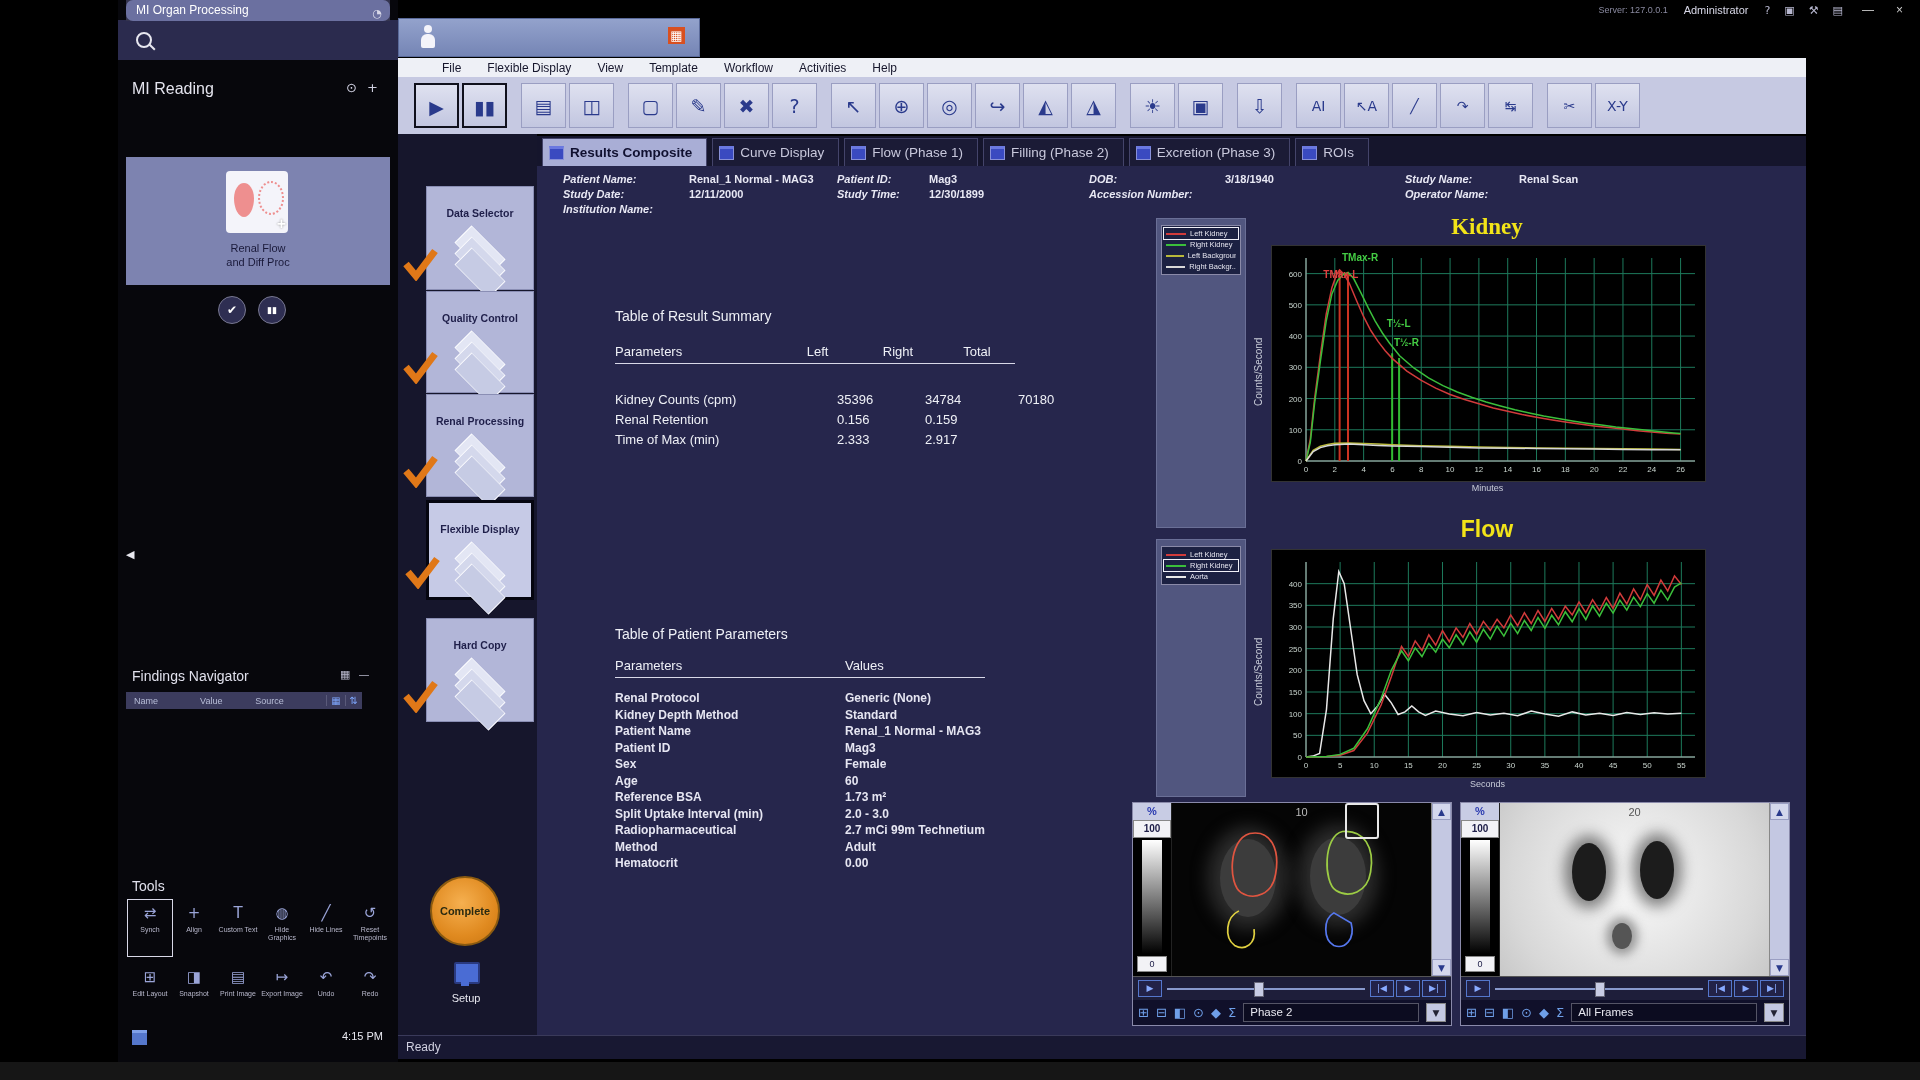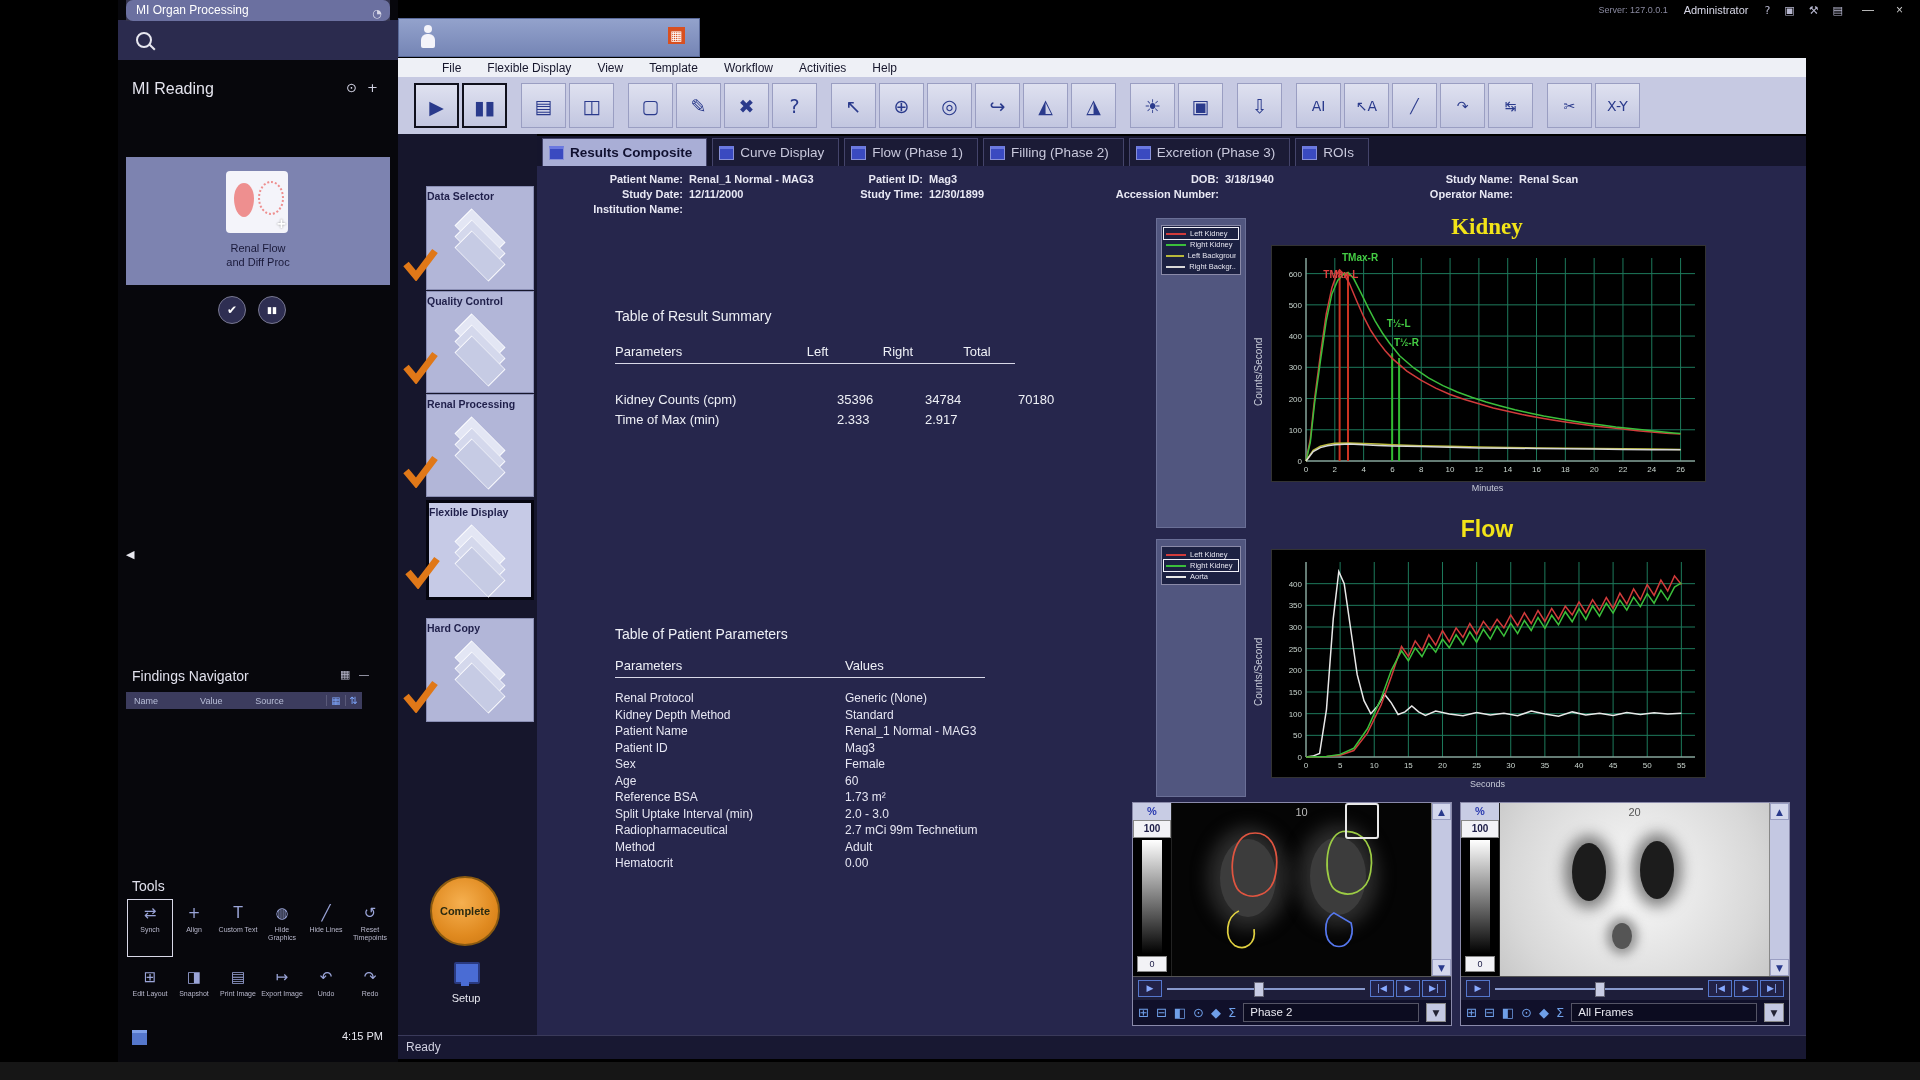--- a/index.html
+++ b/index.html
@@ -58,22 +58,22 @@
   .tool .l{font-size:7px;color:#b8b8cc;display:block;line-height:8px;}
   .tool.selected{outline:1px solid #d8d8e8;}
   #side-time{position:absolute;left:224px;top:1030px;font-size:11px;color:#e8e8f0;}
   #side-chip{position:absolute;left:14px;top:1030px;width:15px;height:12px;background:#5577cc;border-top:3px solid #7fa0e8;}
 
   .collapse{position:absolute;color:#e8e8f0;font-size:11px;}
 
   
   #workflow{left:398px;top:134px;width:139px;height:901px;background:#16162c;position:absolute;}
   .step{position:absolute;left:28px;width:108px;background:#b2b6d8;border:1px solid #8a8eb4;box-sizing:border-box;}
-  .step .slabel{display:block;text-align:left;font-size:10.5px;font-weight:bold;color:#1f1f4a;
-                padding-top:3px;line-height:12px;}
+  .step .slabel{display:block;text-align:center;font-size:10.5px;font-weight:bold;color:#1f1f4a;
+                padding-top:20px;line-height:12px;}
   .step.active{border:3px solid #05050f;background:#c6cae6;}
   .iso{position:relative;width:64px;height:58px;margin:8px auto 6px;}
   .iso i{position:absolute;left:8px;width:46px;height:46px;background:#e3e6f4;
          transform:rotate(45deg) scaleY(.5);border:1px solid #fdfdff;}
   .iso i:nth-child(2){top:11px;background:#d4d8ec;}
   .iso i:nth-child(3){top:22px;background:#c6cbe4;}
   .chk{position:absolute;left:-26px;bottom:4px;}
   #complete-btn{position:absolute;left:32px;top:742px;width:66px;height:66px;border-radius:50%;
      background:radial-gradient(circle at 45% 38%,#f6b050,#e08a20 60%,#c87410);
      border:2px solid #8a5a10;color:#2a2a10;font-size:11px;font-weight:bold;
@@ -109,39 +109,39 @@
   .tab{height:27px;display:flex;align-items:center;gap:6px;padding:0 14px 0 6px;
        background:#1b1b36;border:1px solid #44446a;border-bottom:none;font-size:13.5px;color:#c8c8dc;}
   .tab .fold{width:13px;height:10px;background:#3a4ac0;border:1px solid #8890d8;border-top:3px solid #6a78e0;}
   .tab.active{background:#a9aed6;color:#101030;font-weight:bold;}
 
   #content{left:537px;top:166px;width:1269px;height:869px;background:#26264c;position:absolute;overflow:hidden;}
 
   
   .ph-col{position:absolute;top:6px;}
   .ph-row{display:flex;line-height:15px;}
-  .ph-label{display:inline-block;text-align:right;font-size:11px;font-weight:bold;color:#e8e8f4;}
+  .ph-label{display:inline-block;font-size:11px;font-weight:bold;color:#e8e8f4;font-style:italic;}
   .ph-value{font-size:11px;font-weight:bold;color:#e8e8f4;padding-left:6px;white-space:nowrap;}
   #ph1 .ph-label{width:120px;} #ph2 .ph-label{width:86px;}
   #ph3 .ph-label{width:130px;} #ph4 .ph-label{width:108px;}
 
   
   #rs-title{position:absolute;left:78px;top:142px;font-size:14px;color:#eef0f6;}
   #rs-head{position:absolute;left:78px;top:178px;width:400px;display:flex;
            border-bottom:1px solid #d8d8e8;padding-bottom:4px;font-size:13px;color:#eef0f6;}
   .rs-c0{width:222px;} .rs-c1{width:88px;} .rs-c2{width:93px;} .rs-c3{width:60px;}
   #rs-rows{position:absolute;left:78px;top:224px;font-size:13px;color:#eef0f6;}
   #rs-rows .rrow{display:flex;line-height:20px;}
 
   
   #pp-title{position:absolute;left:78px;top:460px;font-size:14px;color:#eef0f6;}
   #pp-head{position:absolute;left:78px;top:492px;width:370px;display:flex;
            border-bottom:1px solid #d8d8e8;padding-bottom:4px;font-size:13px;color:#eef0f6;}
   .pp-c0{width:230px;}
-  #pp-rows{position:absolute;left:78px;top:524px;font-size:12px;color:#e6e6f2;}
+  #pp-rows{position:absolute;left:78px;top:524px;font-size:12px;color:#e6e6f2;font-weight:bold;}
   #pp-rows .rrow{display:flex;line-height:16.5px;}
 
   
   .legend-panel{position:absolute;left:619px;width:90px;background:#51567f;border:1px solid #6a6f96;box-sizing:border-box;}
   .legend-box{margin:6px 4px;background:#1c2142;border:1px solid #8a8aa8;padding:2px;}
   .leg-row{display:flex;align-items:center;gap:4px;height:11px;padding:0 2px;}
   .leg-row.selected{outline:1px solid #f0f0f8;}
   .leg-swatch{width:20px;height:2px;}
   .leg-label{font-size:7.5px;color:#e4e4ee;white-space:nowrap;overflow:hidden;}
 
@@ -562,20 +562,26 @@
   <div id="rs-rows">
 
 
       <div class="rrow">
         <span class="rs-c0">Kidney Counts (cpm)</span>
         <span class="rs-c1">35396</span>
         <span class="rs-c2">34784</span>
         <span class="rs-c3">70180</span>
       </div>
 
+      <div class="rrow">
+        <span class="rs-c0">Renal Retention</span>
+        <span class="rs-c1">0.156</span>
+        <span class="rs-c2">0.159</span>
+        <span class="rs-c3"></span>
+      </div>
 
       <div class="rrow">
         <span class="rs-c0">Time of Max (min)</span>
         <span class="rs-c1">2.333</span>
         <span class="rs-c2">2.917</span>
         <span class="rs-c3"></span>
       </div>
 
     </div>
 

